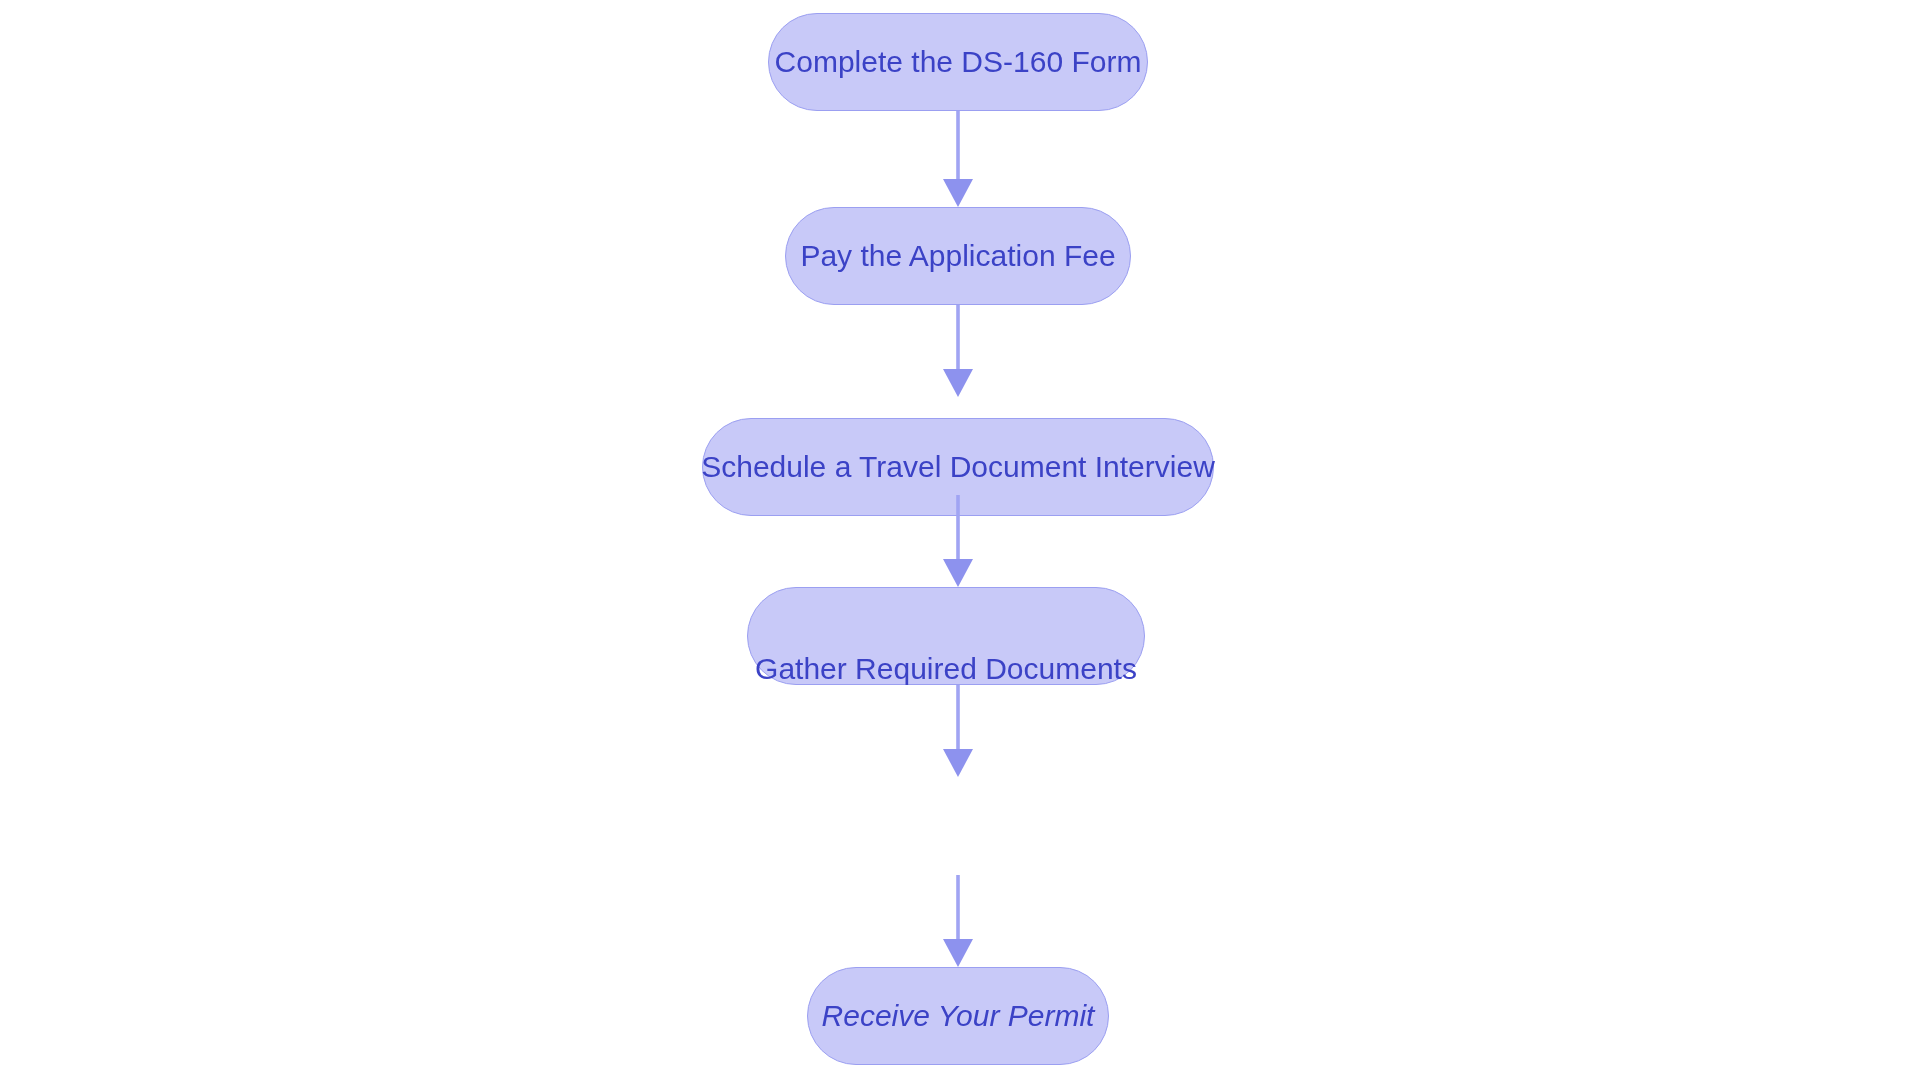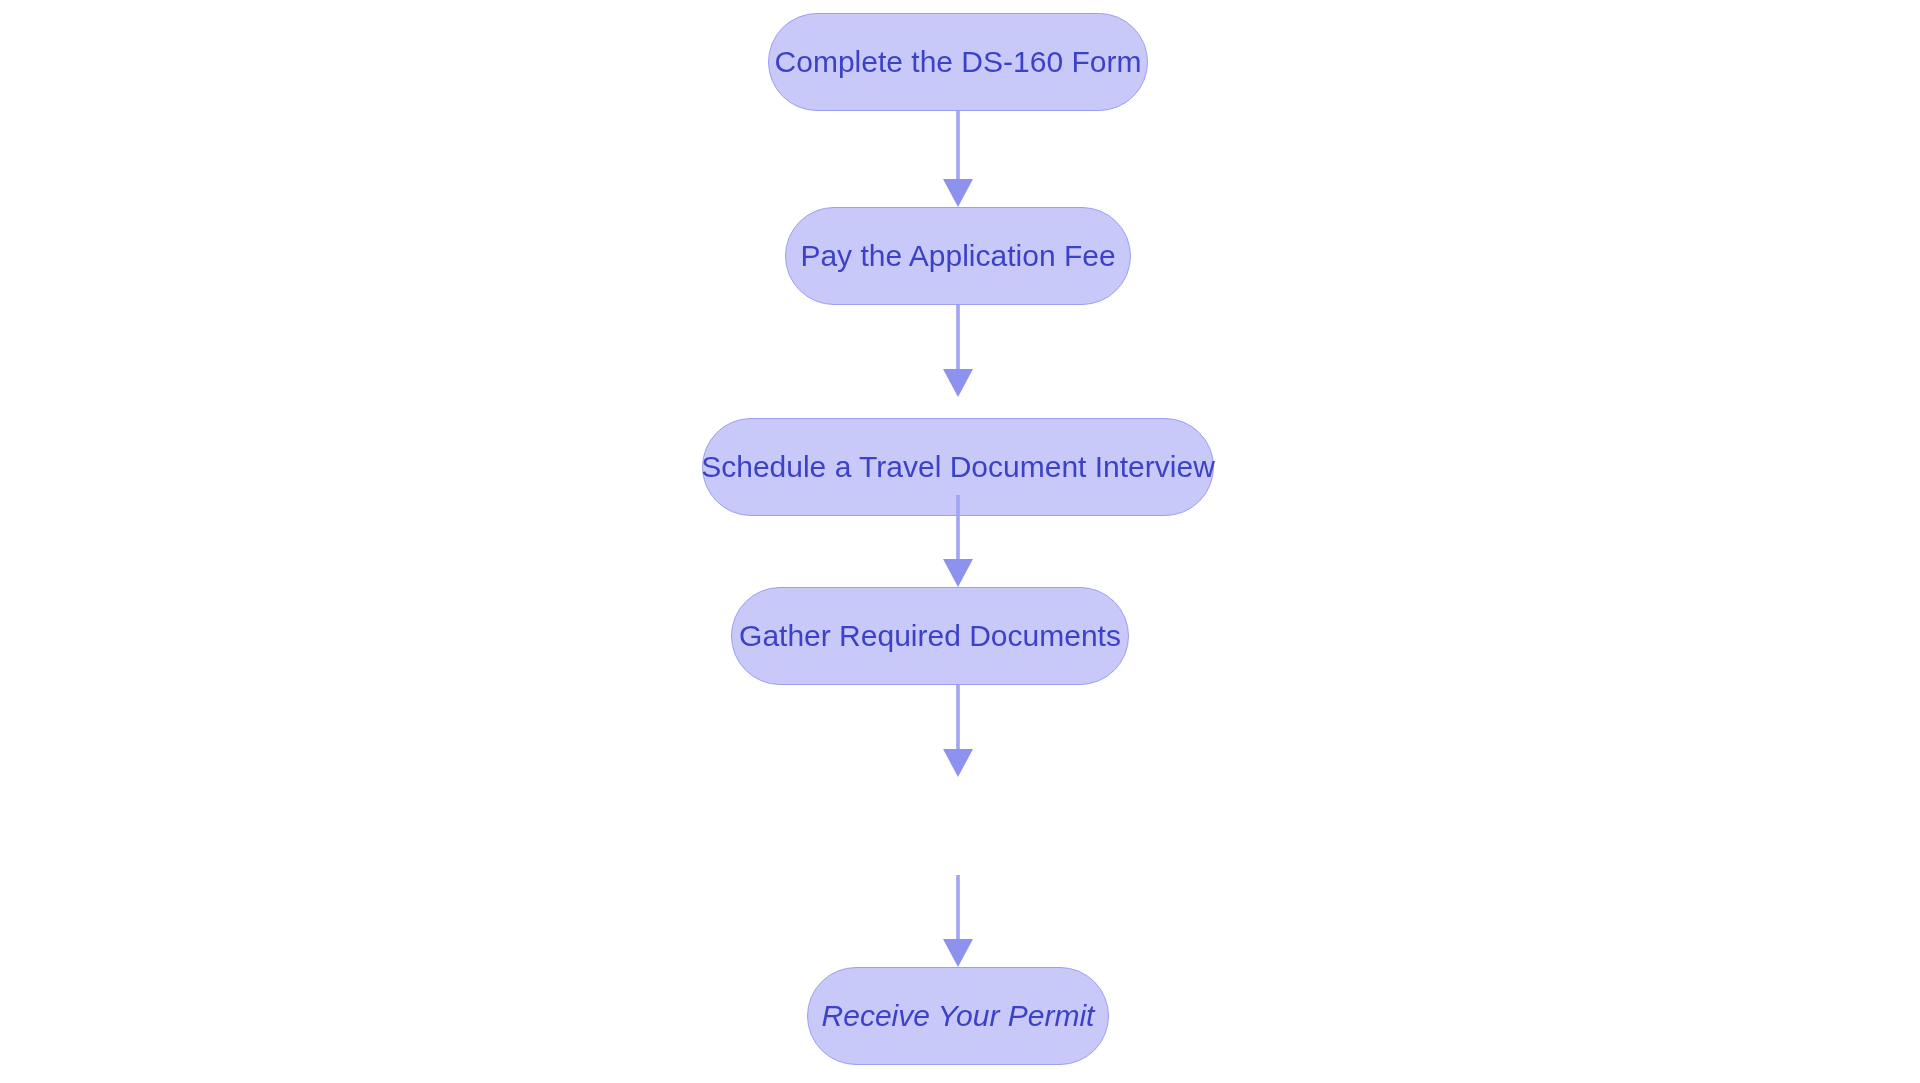--- a/index.html
+++ b/index.html
@@ -27,21 +27,21 @@
     justify-content: center;
     color: #3b42c6;
     font-size: 30px;
     line-height: 1;
     white-space: nowrap;
     text-align: center;
   }
   .n1 { left: 768px; top: 13px;  width: 380px; }
   .n2 { left: 785px; top: 207px; width: 346px; }
   .n3 { left: 702px; top: 397px; width: 512px; margin-top: 21px; }
-  .n4 { left: 731px; top: 587px; width: 398px; }
+  .n4 { left: 747px; top: 587px; width: 398px; align-items: flex-end; }
   .n5 { left: 779px; top: 777px; width: 358px; }
   .n6 { left: 807px; top: 967px; width: 302px; font-style: italic; }
   .arrow {
     position: absolute;
     left: 940px;
     width: 36px;
   }
   .a1 { top: 111px; height: 96px; }
   .a2 { top: 305px; height: 92px; }
   .a3 { top: 495px; height: 92px; }

